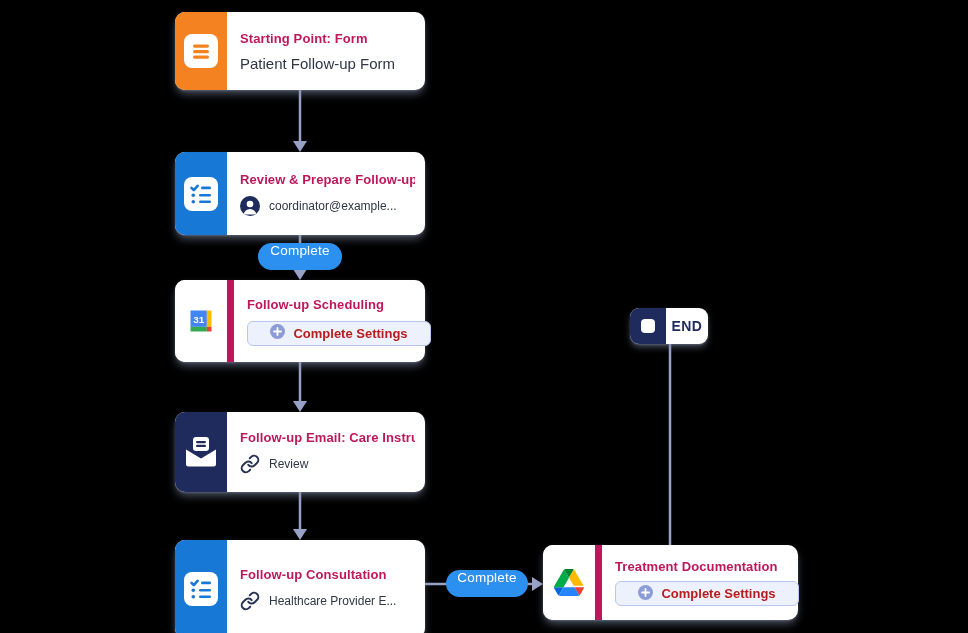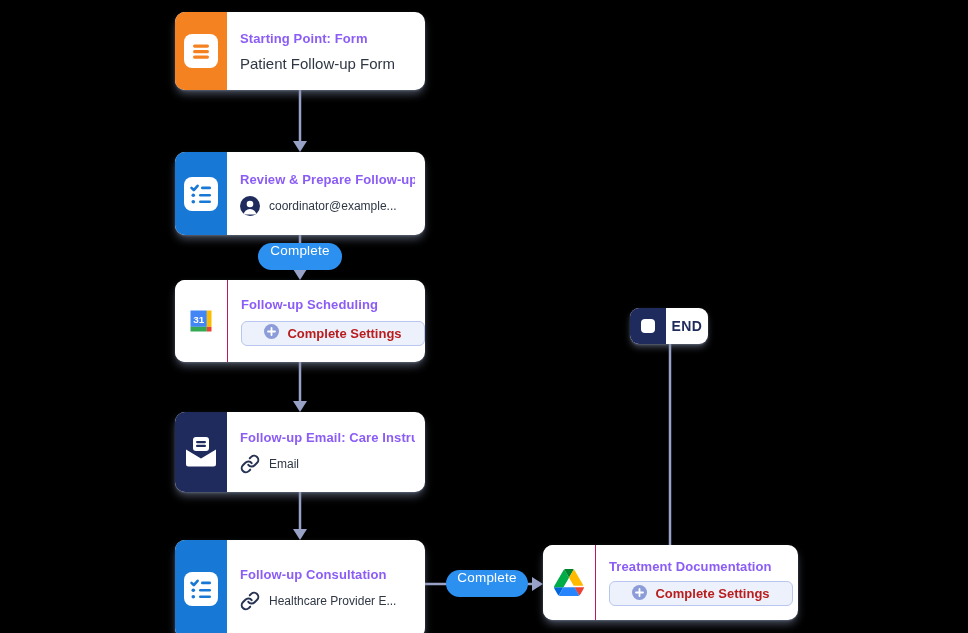--- a/index.html
+++ b/index.html
@@ -31,38 +31,38 @@
     border-radius: 10px 0 0 10px;
     display: flex;
     align-items: center;
     justify-content: center;
   }
   .icon-section {
     width: 52px;
     flex: 0 0 52px;
     border-radius: 10px 0 0 10px;
     background: #ffffff;
-    border-right: 1px solid #be185d;
+    border-right: 7px solid #be185d;
     display: flex;
     align-items: center;
     justify-content: center;
   }
   .content {
     flex: 1;
     display: flex;
     flex-direction: column;
     justify-content: center;
     gap: 9px;
     padding: 0 10px 0 13px;
     min-width: 0;
   }
   .title {
     font-size: 13px;
     font-weight: 700;
-    color: #8b5cf6;
+    color: #be185d;
     letter-spacing: 0.1px;
     white-space: nowrap;
     overflow: hidden;
   }
   .subtitle {
     font-size: 15px;
     color: #2f3745;
     white-space: nowrap;
     overflow: hidden;
   }
@@ -252,21 +252,21 @@
     </div>
     <div class="content">
       <div class="title">Follow-up Email: Care Instru...</div>
       <div class="subrow">
         <span class="subicon">
           <svg width="20" height="20" viewBox="0 0 24 24" fill="none" stroke="#273352" stroke-width="2.4" stroke-linecap="round" stroke-linejoin="round">
             <path d="M10 13a5 5 0 0 0 7.54.54l3-3a5 5 0 0 0-7.07-7.07l-1.72 1.71"></path>
             <path d="M14 11a5 5 0 0 0-7.54-.54l-3 3a5 5 0 0 0 7.07 7.07l1.71-1.71"></path>
           </svg>
         </span>
-        <span>Email</span>
+        <span>Review</span>
       </div>
     </div>
   </div>
 
   <div class="node" style="left:175px;top:540px;width:250px;height:98px">
     <div class="accent" style="background:#1778d6">
       <svg width="34" height="34" viewBox="0 0 34 34">
         <rect x="0" y="0" width="34" height="34" rx="8" fill="#ffffff"></rect>
         <path d="M7.5 10.8 L9.8 13.1 L13.6 8.8" fill="none" stroke="#1778d6" stroke-width="2.6" stroke-linecap="round" stroke-linejoin="round"></path>
         <rect x="17" y="9.6" width="10" height="2.6" rx="1.3" fill="#1778d6"></rect>

